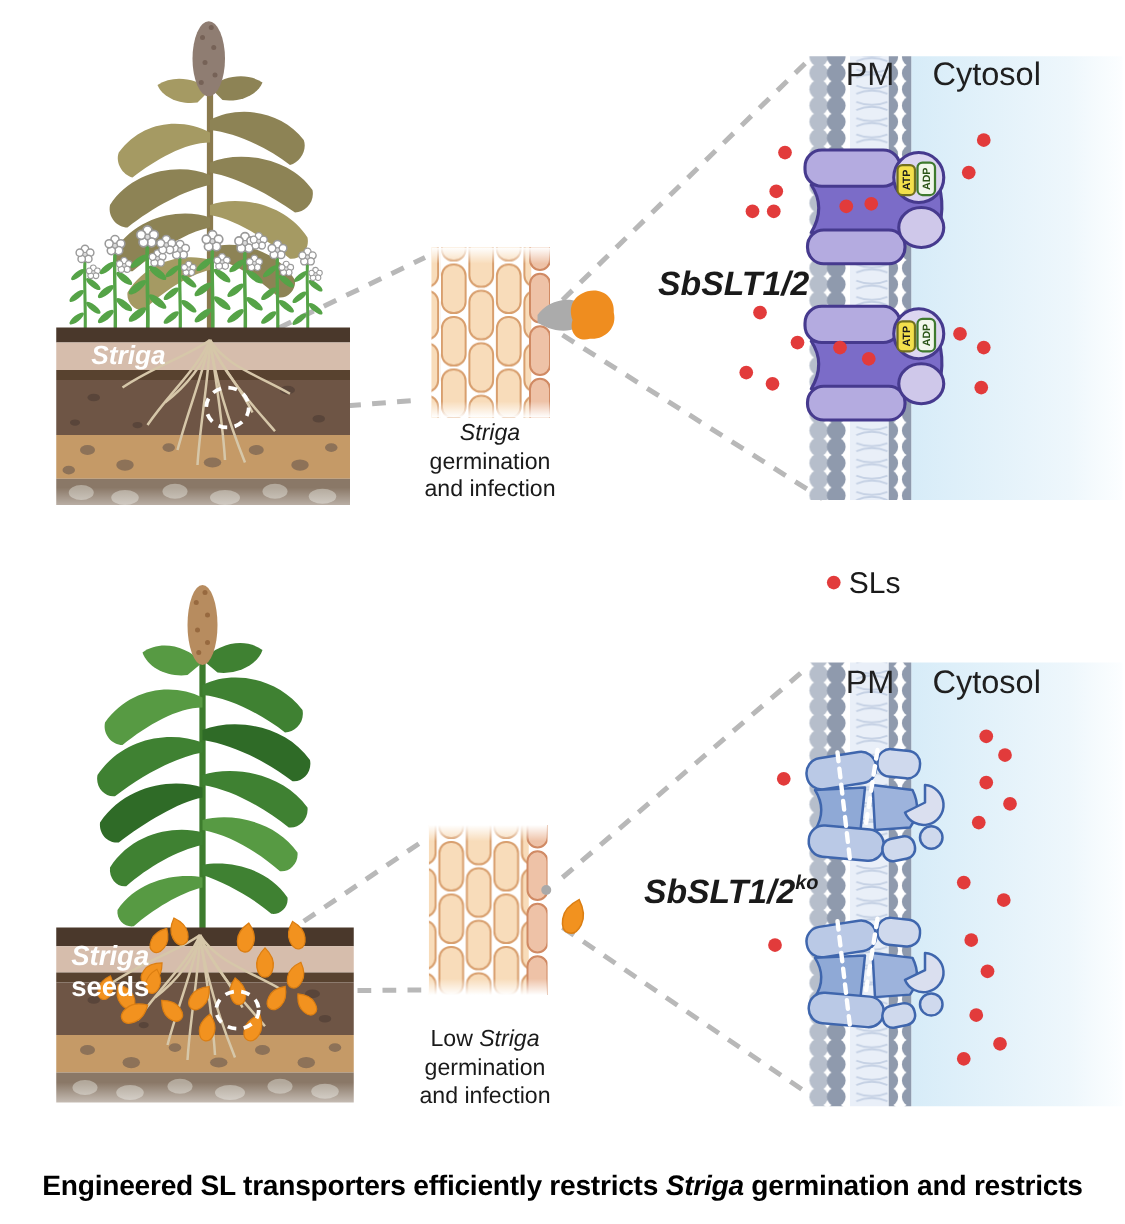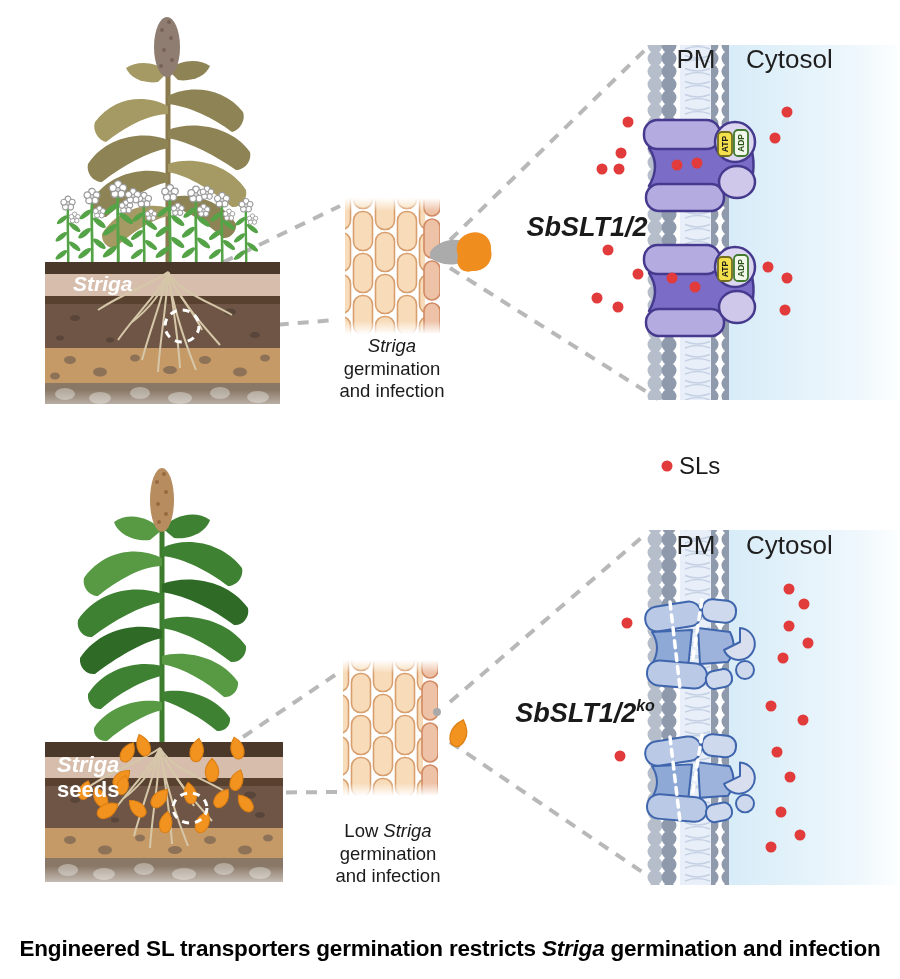--- a/index.html
+++ b/index.html
@@ -395,14 +395,14 @@
           <circle cx="777" cy="752" r="5.5"></circle>
       <circle cx="790" cy="777" r="5.5"></circle>
           <circle cx="781" cy="812" r="5.5"></circle>
       <circle cx="800" cy="835" r="5.5"></circle>
           <circle cx="771" cy="847" r="5.5"></circle>
     </g>
     <text x="585" y="722" text-anchor="middle" font-size="27" font-weight="bold" font-style="italic" fill="#1a1a1a"><tspan>SbSLT1/2</tspan><tspan dy="-11" font-size="16">ko</tspan></text>
   </g>
 </svg>
 
-<div class="fig-caption"><span>Engineered SL transporters germination restricts</span><span class="it">Striga</span><span>germination and infection</span></div>
+<div class="fig-caption"><span>Engineered SL transporters efficiently restricts</span><span class="it">Striga</span><span>germination and restricts</span></div>
 </div>
 
 </body></html>

